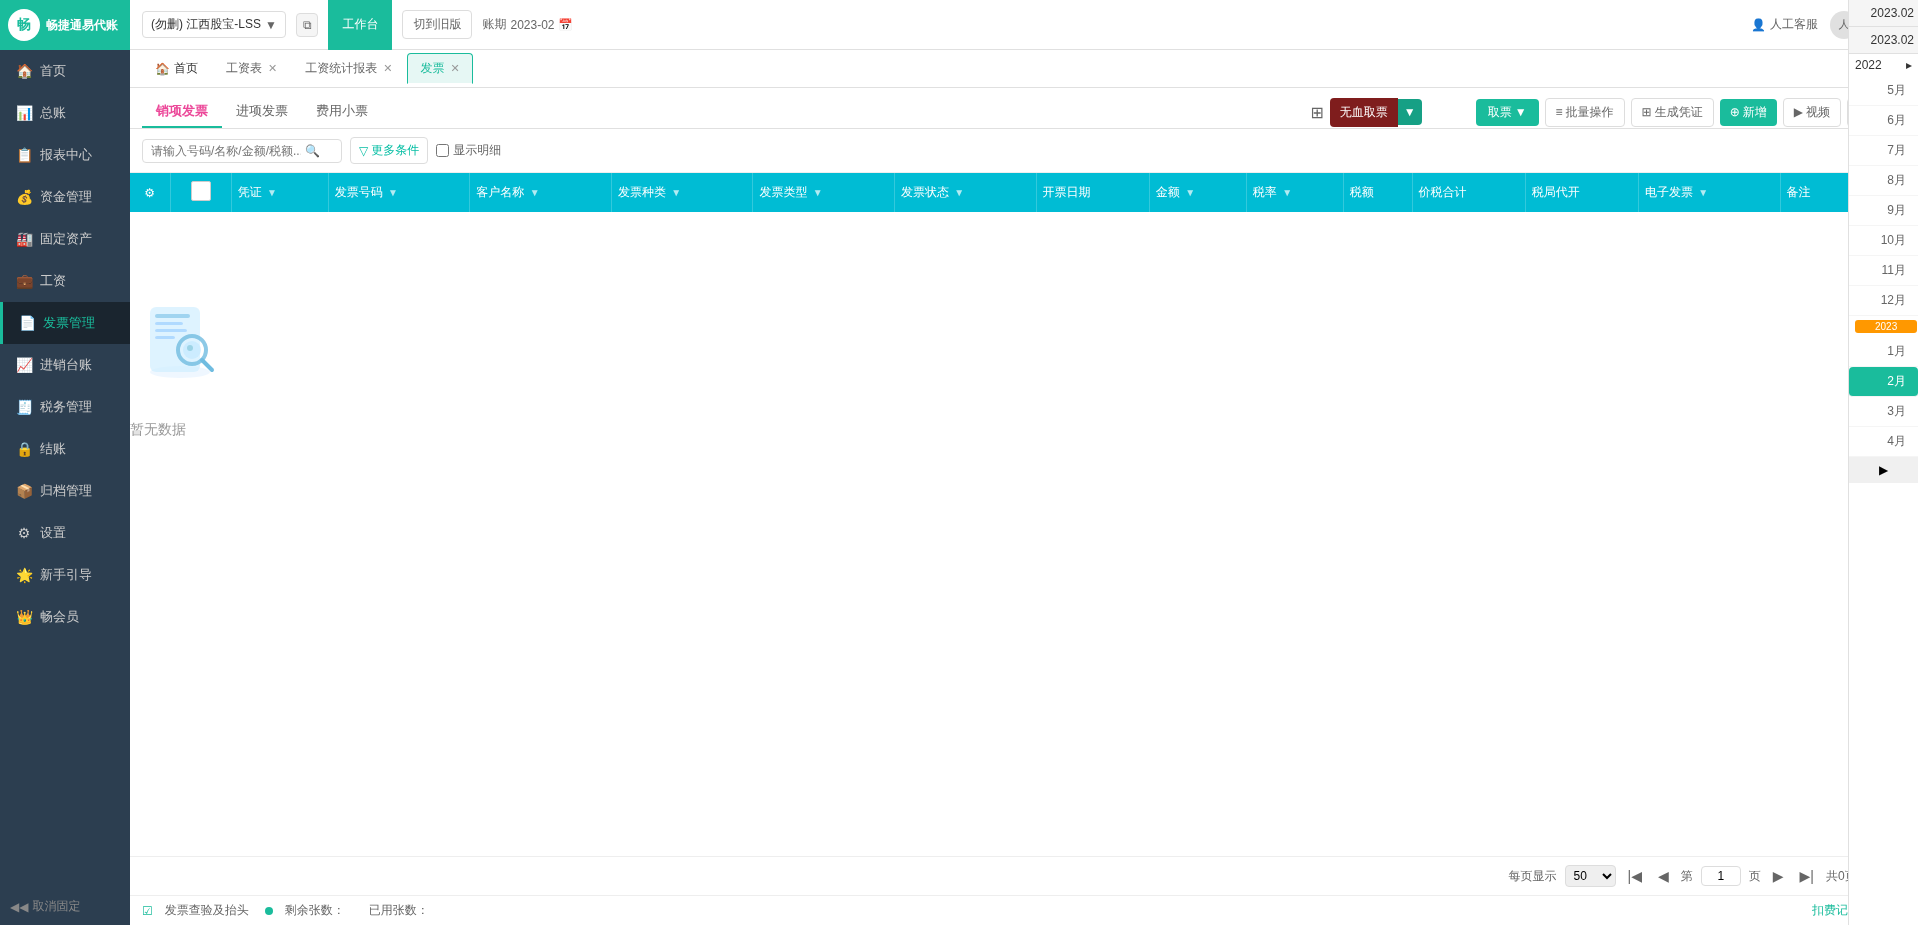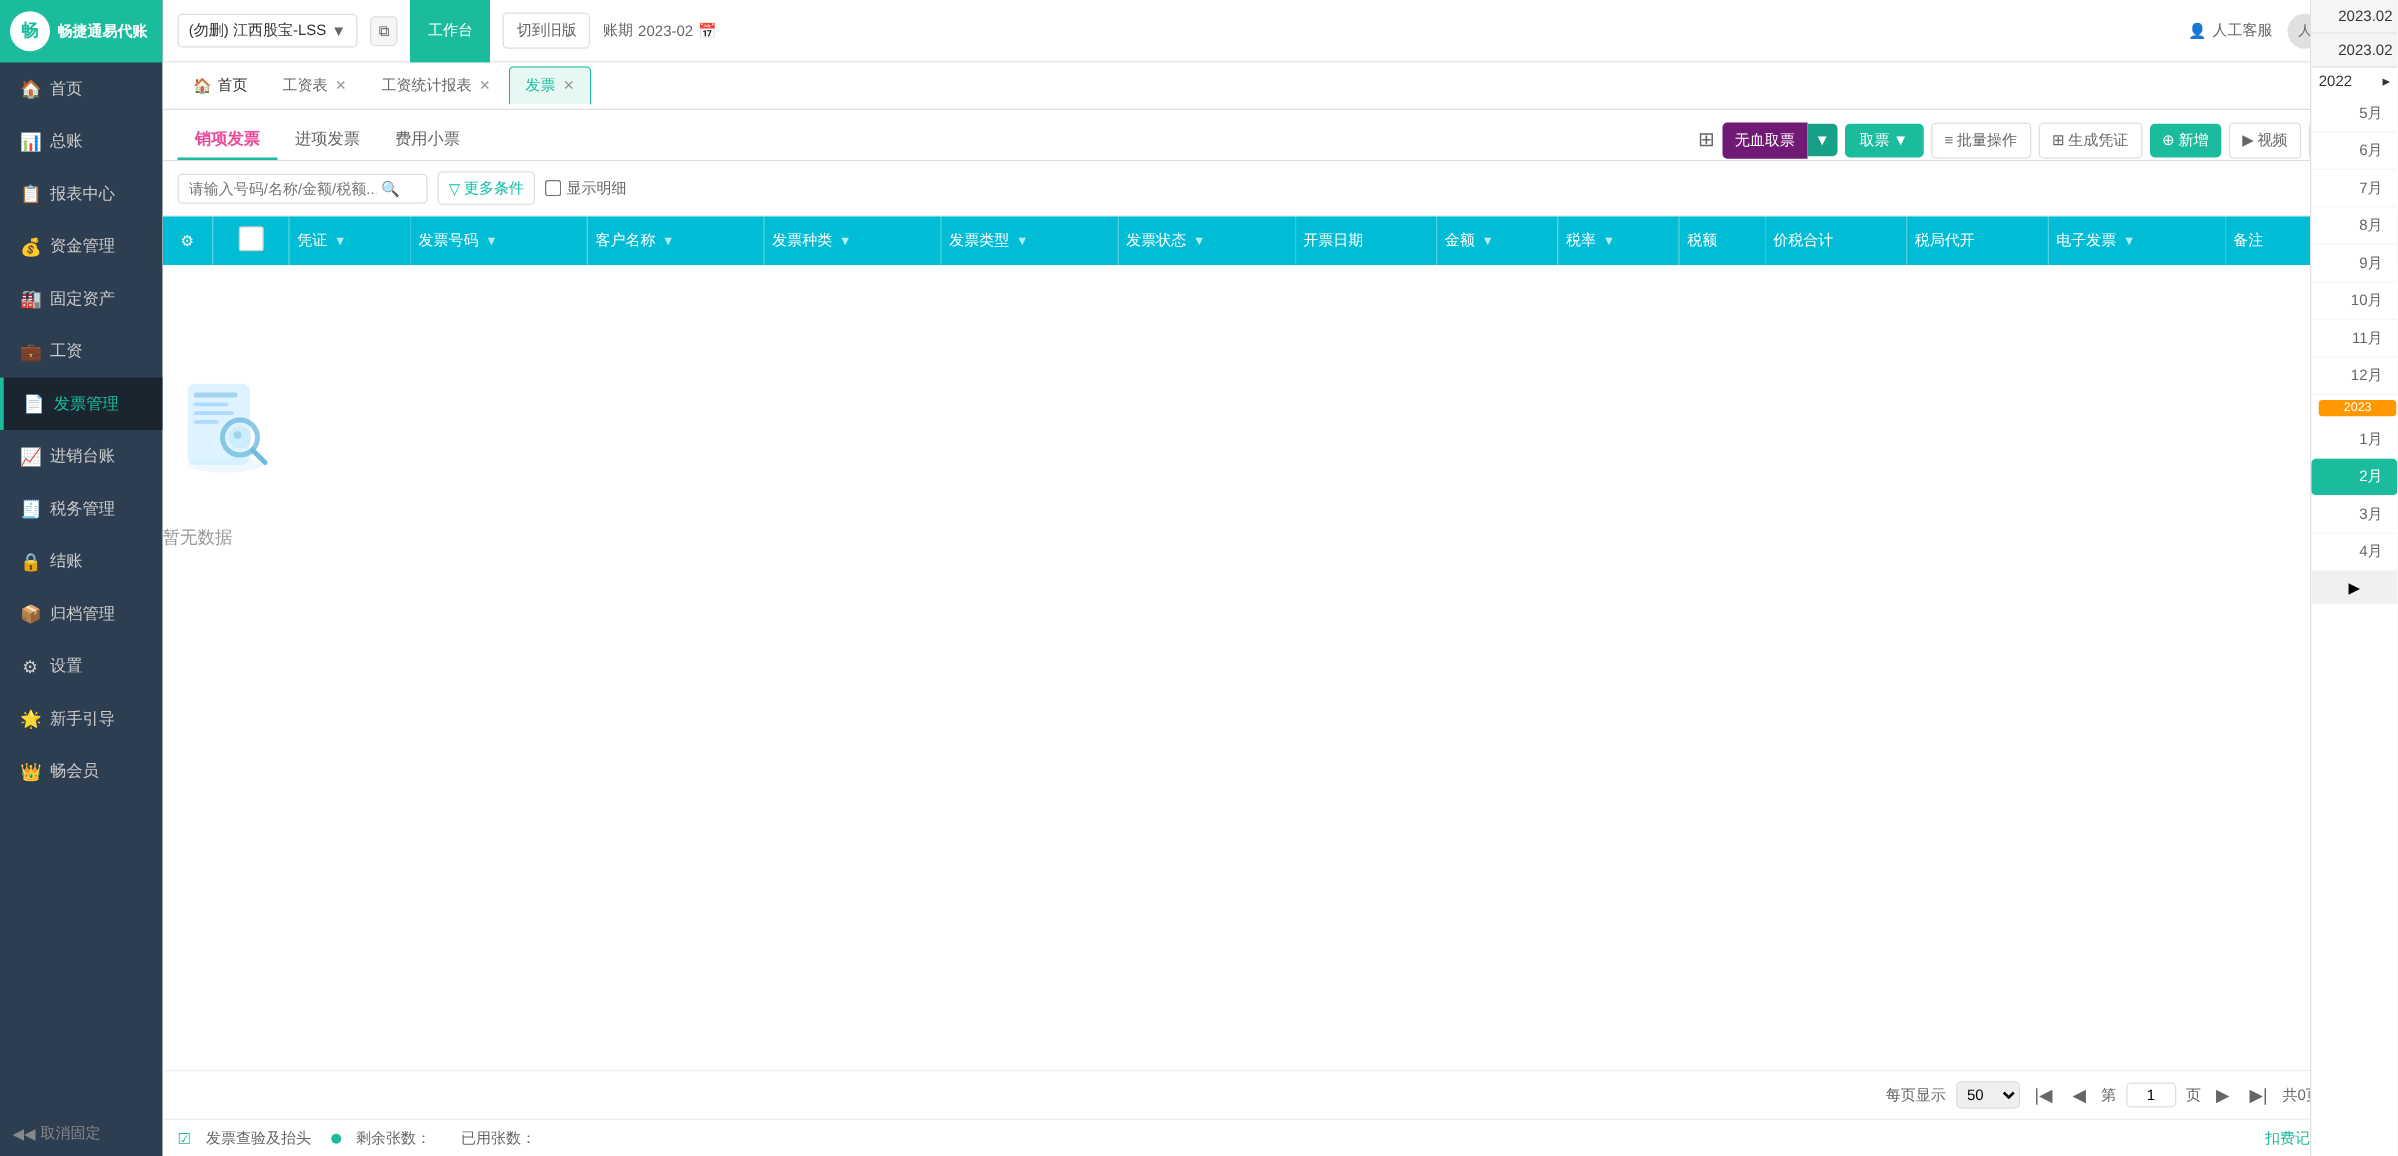--- a/index.html
+++ b/index.html
@@ -46,21 +46,21 @@
     .subtab { padding: 6px 14px; cursor: pointer; color: #666; font-size: 13px; border-bottom: 2px solid transparent; }
     .subtab.active { color: #ec4899; border-bottom-color: #1abc9c; font-weight: bold; }
     .subtab-right { margin-left: auto; display: flex; align-items: center; gap: 6px; }
 
     
     .toolbar { display: flex; align-items: center; padding: 8px 12px; background: white; gap: 8px; flex-shrink: 0; border-bottom: 1px solid #eee; }
     .search-box { display: flex; align-items: center; border: 1px solid #ddd; border-radius: 4px; padding: 4px 8px; width: 200px; gap: 4px; }
     .search-box input { border: none; outline: none; font-size: 12px; color: #999; width: 150px; }
     .filter-btn { display: flex; align-items: center; gap: 3px; color: #09bfa5; cursor: pointer; font-size: 12px; border: 1px solid #ddd; border-radius: 4px; padding: 4px 8px; }
     .show-detail { display: flex; align-items: center; gap: 4px; color: #666; font-size: 12px; cursor: pointer; }
-    .btn-cyan { background: #1abc9c; color: white; border: none; padding: 5px 12px; border-radius: 4px; cursor: pointer; font-size: 12px; display: flex; align-items: center; gap: 3px; }
+    .btn-cyan { background: #1abc9c; color: white; border: none; padding: 5px 12px; border-radius: 4px; cursor: pointer; font-size: 12px; display: flex; align-items: center; gap: 3px; margin-left: 48px; }
     .btn-default { background: white; color: #666; border: 1px solid #ddd; padding: 5px 10px; border-radius: 4px; cursor: pointer; font-size: 12px; display: flex; align-items: center; gap: 3px; }
     .btn-new { background: #1abc9c; color: white; border: none; padding: 5px 10px; border-radius: 4px; cursor: pointer; font-size: 12px; display: flex; align-items: center; gap: 3px; }
 
     
     .table-wrapper { flex: 1; overflow: auto; background: white; }
     .data-table { width: 100%; border-collapse: collapse; min-width: 1200px; }
     .data-table thead { background: #00bcd4; color: white; }
     .data-table thead th { padding: 8px 6px; text-align: left; font-weight: normal; font-size: 12px; white-space: nowrap; border-right: 1px solid rgba(255,255,255,0.2); }
     .data-table thead th:first-child { width: 40px; text-align: center; }
     .data-table thead th .col-filter { color: rgba(255,255,255,0.7); font-size: 10px; cursor: pointer; margin-left: 2px; }
@@ -90,21 +90,21 @@
     .date-panel-item.active { background: #1abc9c; color: white; border-radius: 4px; }
     .date-panel-close { position: sticky; bottom: 0; background: #f0f0f0; padding: 6px; text-align: center; cursor: pointer; }
 
     
     .table-wrapper::-webkit-scrollbar { height: 8px; }
     .table-wrapper::-webkit-scrollbar-track { background: #f1f1f1; }
     .table-wrapper::-webkit-scrollbar-thumb { background: #ccc; border-radius: 4px; }
 
     .checkbox-col { width: 20px; height: 20px; border: 1px solid #ccc; background: white; cursor: pointer; display: inline-block; border-radius: 2px; }
 
-    .open-period-btn { background: #701a75; color: white; border: none; padding: 6px 10px; border-radius: 4px 0 0 4px; cursor: pointer; font-size: 12px; }
+    .open-period-btn { background: #7f1d1d; color: white; border: none; padding: 6px 10px; border-radius: 4px 0 0 4px; cursor: pointer; font-size: 12px; }
     .open-period-arrow { background: #16a085; color: white; border: none; padding: 6px 6px; border-radius: 0 4px 4px 0; cursor: pointer; font-size: 12px; }
 
   </style>
 </head>
 <body>
 
 <div class="sidebar">
   <div class="sidebar-logo">
     <div class="sidebar-logo-icon">畅</div>
     <span>畅捷通易代账</span>

